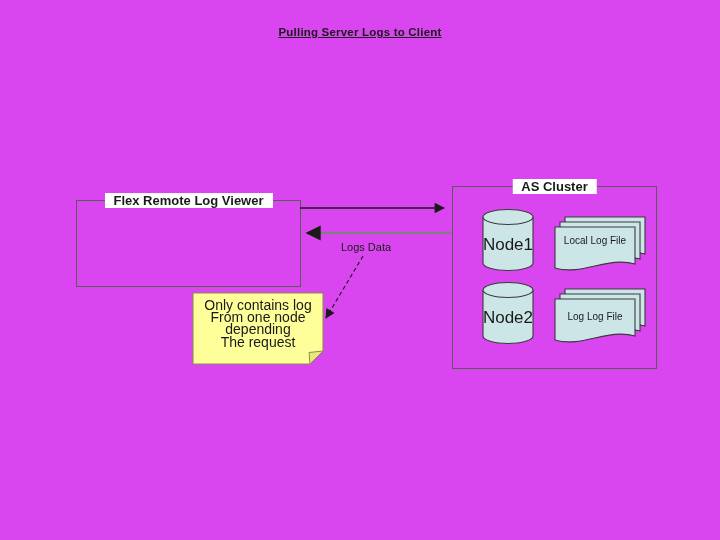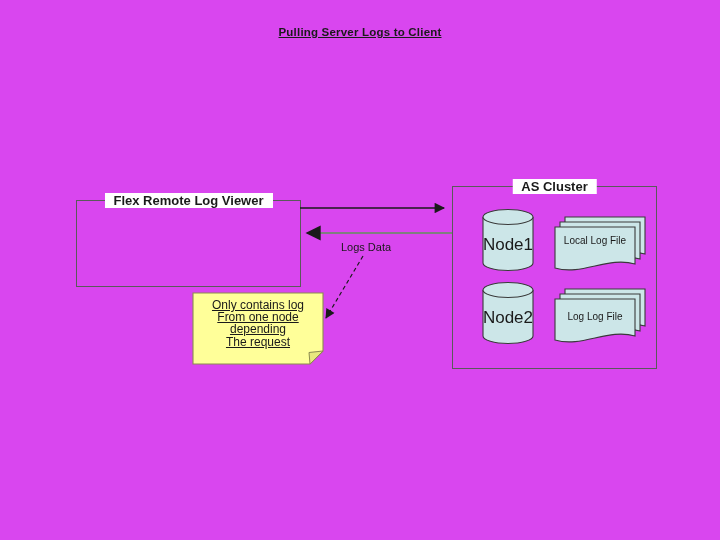--- a/index.html
+++ b/index.html
@@ -24,21 +24,21 @@
   .loglines{
     position:absolute;left:110px;top:214px;font-size:11px;line-height:15px;z-index:3;
   }
   .shapes{position:absolute;left:0;top:0;z-index:2;}
   .lbl{position:absolute;z-index:4;text-align:center;white-space:nowrap;}
   .arrow-lbl{font-size:11px;}
   .node-lbl{font-size:17px;}
   .doc-lbl{font-size:10px;}
   .note-text{
     position:absolute;left:193px;top:299px;width:130px;z-index:4;
-    text-align:center;font-size:12px;line-height:12.2px;text-decoration:underline;
+    text-align:center;font-size:14px;line-height:12.2px;
   }
 </style>
 </head>
 <body>
 
 <div class="slide">
 
   <div class="title">Pulling Server Logs to Client</div>
 
   <div class="groupbox flex-box">

